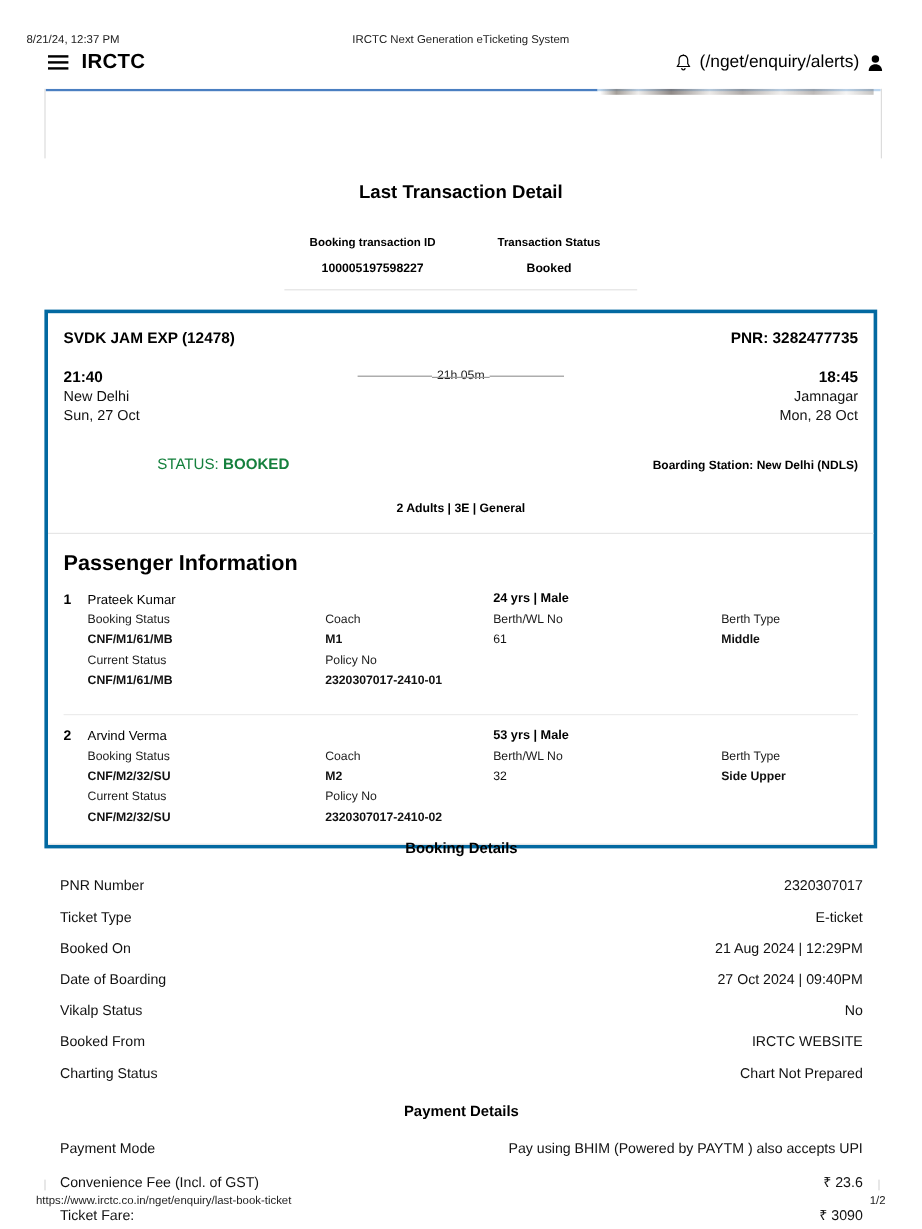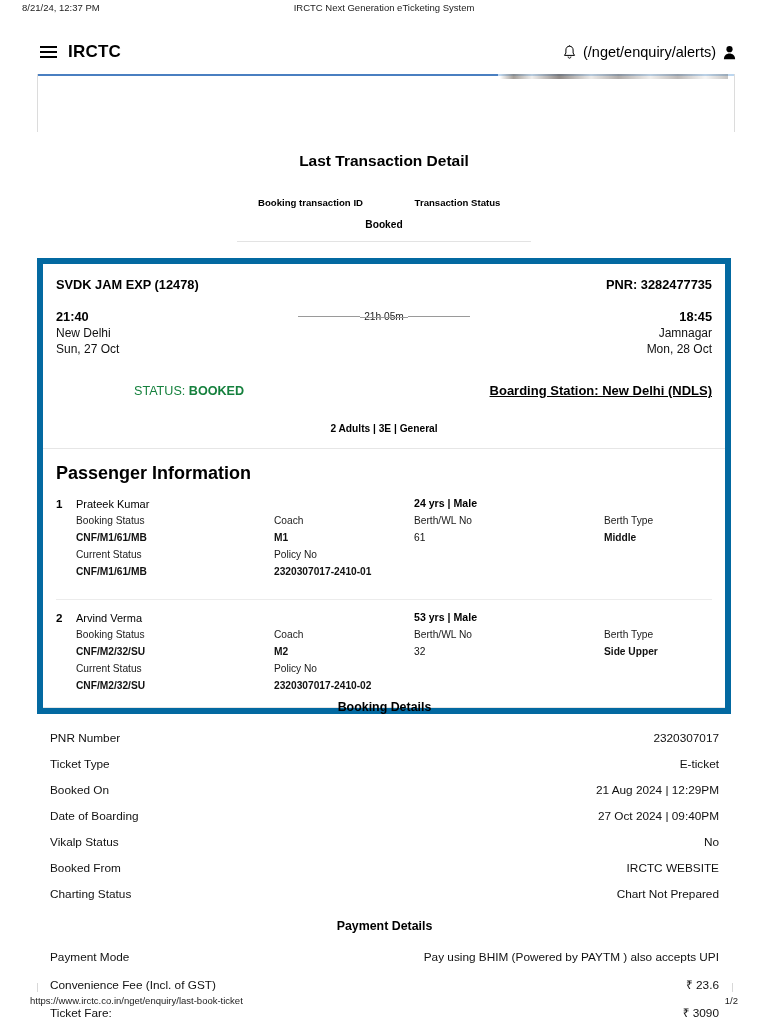--- a/index.html
+++ b/index.html
@@ -13,21 +13,21 @@
     font-family: "Liberation Sans", sans-serif;
     color: #000000;
     position: relative;
     overflow: hidden;
     -webkit-font-smoothing: antialiased;
   }
 
   
   .print-head {
     position: absolute;
-    top: 2px;
+    top: 28px;
     left: 0;
     width: 768px;
     height: 14px;
     font-size: 9.5px;
     color: #222;
   }
   .print-head .ph-left {
     position: absolute;
     left: 22px;
     top: 0;
@@ -199,21 +199,21 @@
     height: 1px;
     background: #e3e3e3;
   }
 
   
   .card {
     position: absolute;
     top: 258px;
     left: 37px;
     width: 694px;
-    border: 6px solid #0369a1;
+    border: 3px solid #0369a1;
     background: #fff;
     box-sizing: border-box;
   }
   .card-pad {
     padding: 0 13px;
   }
 
   .train-row {
     display: flex;
     justify-content: space-between;
@@ -291,23 +291,22 @@
     align-items: baseline;
     padding-top: 26px;
   }
   .status-left {
     font-size: 12.6px;
     margin-left: 78px;
     color: #15803d;
   }
   .status-left b { font-weight: bold; }
   .boarding-right {
-    font-size: 13px;
-    font-weight: bold;
-    text-decoration: underline;
+    font-size: 10px;
+    font-weight: bold;
   }
 
   .pax-summary {
     text-align: center;
     font-size: 10.2px;
     font-weight: bold;
     padding-top: 25px;
     padding-bottom: 14px;
   }
 
@@ -474,20 +473,21 @@
 </div>
 
 <div class="ltd-title">Last Transaction Detail</div>
 
 <div class="txn-table">
   <div class="txn-row headers">
     <div class="txn-cell">Booking transaction ID</div>
     <div class="txn-cell">Transaction Status</div>
   </div>
   <div class="txn-row values">
+    <div class="txn-cell">100005197598227</div>
     <div class="txn-cell">Booked</div>
   </div>
 </div>
 <div class="txn-rule"></div>
 
 <div class="card">
   <div class="card-pad">
 
     <div class="train-row">
       <div class="train-name">SVDK JAM EXP (12478)</div>

